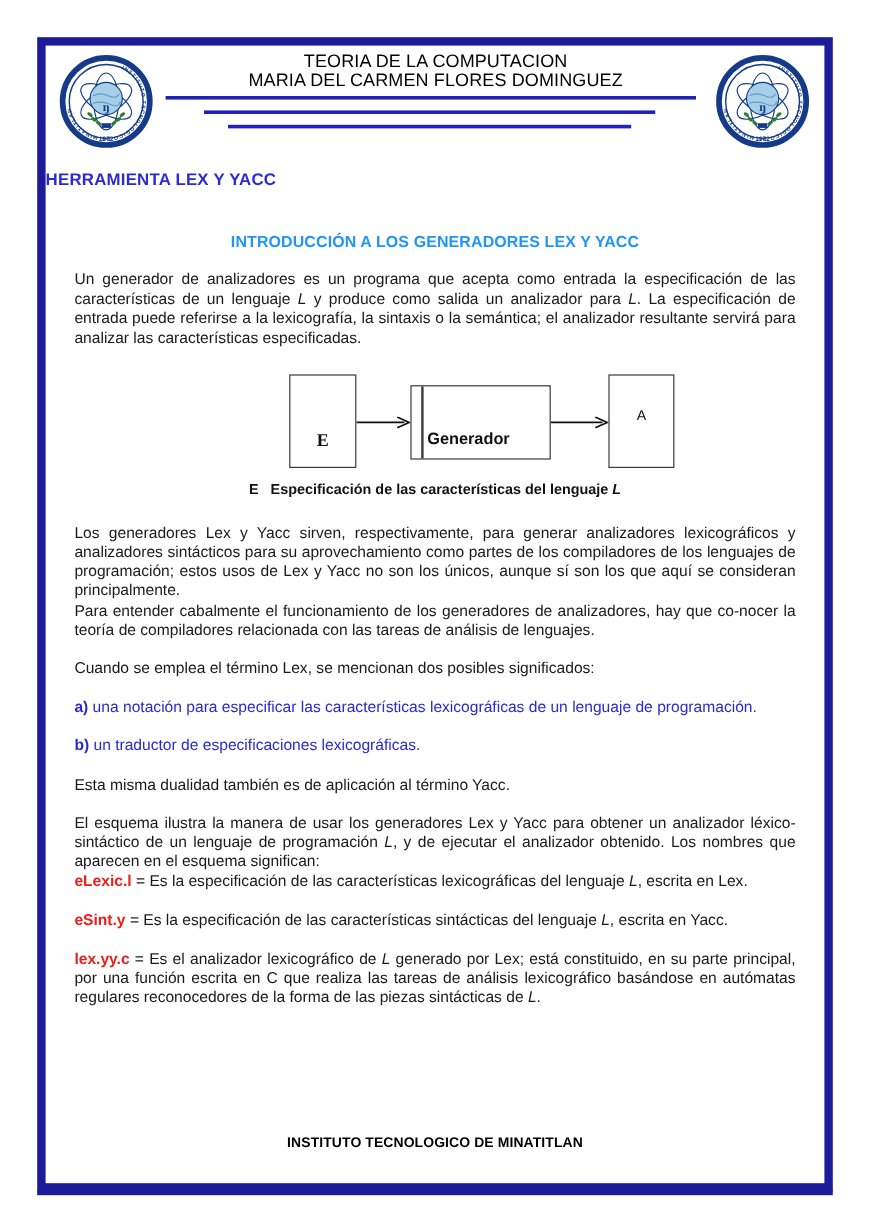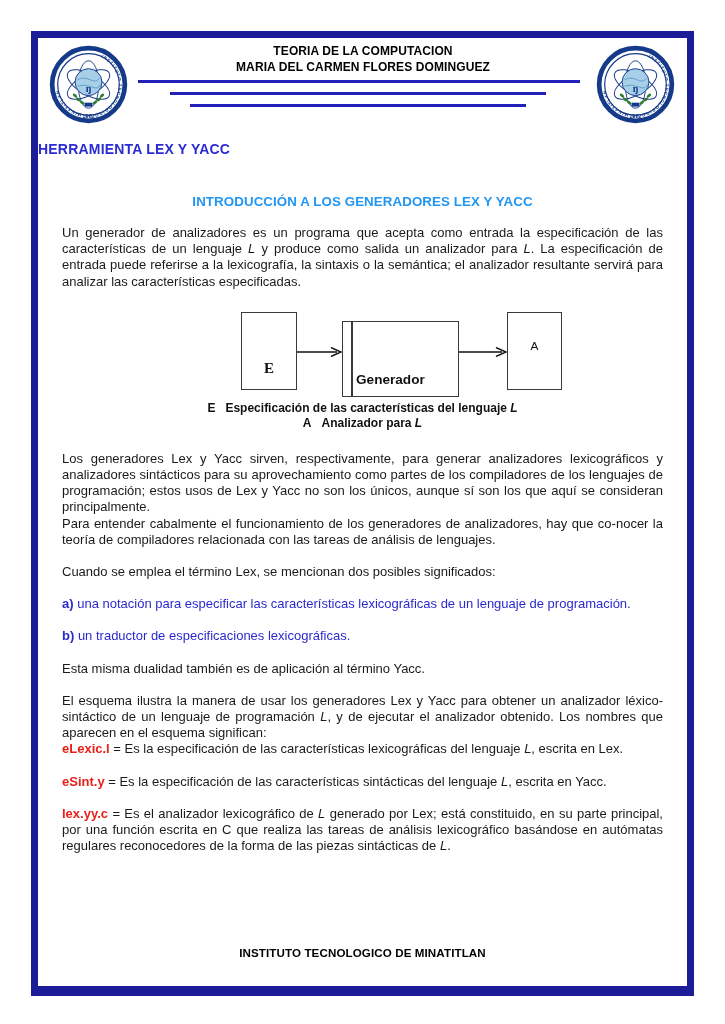--- a/index.html
+++ b/index.html
@@ -66,22 +66,22 @@
   .seal.right { left: 558px; }
 
   #header-titles {
     position: absolute;
     left: 100px;
     top: 6px;
     width: 450px;
     text-align: center;
   }
   .header-line {
-    font-size: 12px;
-    font-weight: bold;
+    font-size: 15px;
+    font-weight: normal;
     color: #000000;
     letter-spacing: 0.1px;
     line-height: 15.5px;
   }
 
   .rule {
     position: absolute;
     background: #2222bb;
   }
   #rule1 { left: 100px;  top: 42px; width: 442px; height: 3px; }
@@ -146,21 +146,21 @@
     position: absolute;
     left: 0; right: 0;
     bottom: 12px;
     text-align: center;
     font-family: "Liberation Serif", serif;
     font-weight: bold;
     font-size: 15px;
     color: #111;
   }
   #box-gen {
-    left: 280px;  top: 13px;  width: 117px;  height: 76px;
+    left: 280px;  top: 13px;  width: 117px;  height: 62px;
   }
   #box-gen .divider {
     position: absolute;
     left: 8px;  top: 0;  bottom: 0;
     width: 1.6px;
     background: #3a3a3a;
   }
   #box-gen .dlabel {
     position: absolute;
     left: 13px;
@@ -319,21 +319,20 @@
           <polyline points="37,0.5 47,5 37,9.5" fill="none" stroke="#111" stroke-width="1.4"></polyline>
         </svg>
 
         <div class="dbox" id="box-a">
           <div class="dlabel">A</div>
         </div>
       </div>
 
       <div id="caption-block">
         <div class="caption"><span>E</span>&nbsp;&nbsp;&nbsp;<span>Especificación de las características del lenguaje </span><span class="i">L</span></div>
-        <div class="caption"><span>A</span>&nbsp;&nbsp;&nbsp;<span>Analizador para </span><span class="i">L</span></div>
       </div>
 
       <div class="gap-lg"></div>
 
       <p class="body">Los generadores Lex y Yacc sirven, respectivamente, para generar analizadores lexicográficos y analizadores sintácticos para su aprovechamiento como partes de los compiladores de los lenguajes de programación; estos usos de Lex y Yacc no son los únicos, aunque sí son los que aquí se consideran principalmente.</p>
       <p class="body">Para entender cabalmente el funcionamiento de los generadores de analizadores, hay que co-nocer la teoría de compiladores relacionada con las tareas de análisis de lenguajes.</p>
 
       <div class="gap-md"></div>
 
       <p class="body">Cuando se emplea el término Lex, se mencionan dos posibles significados:</p>

